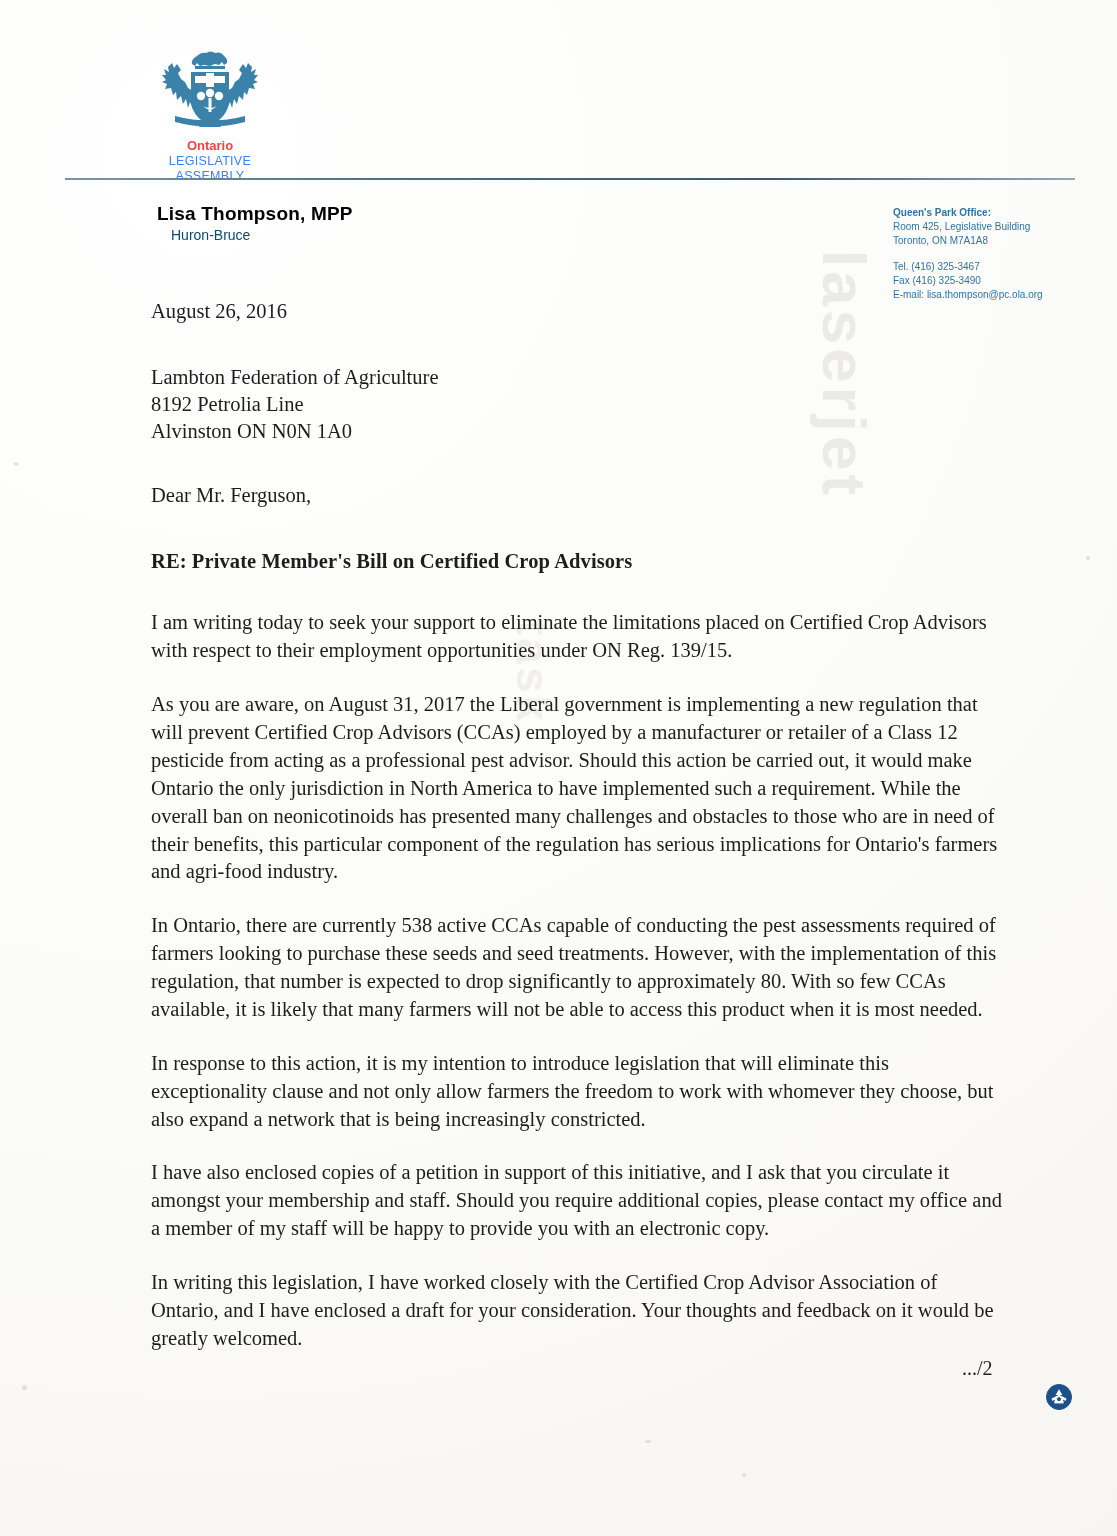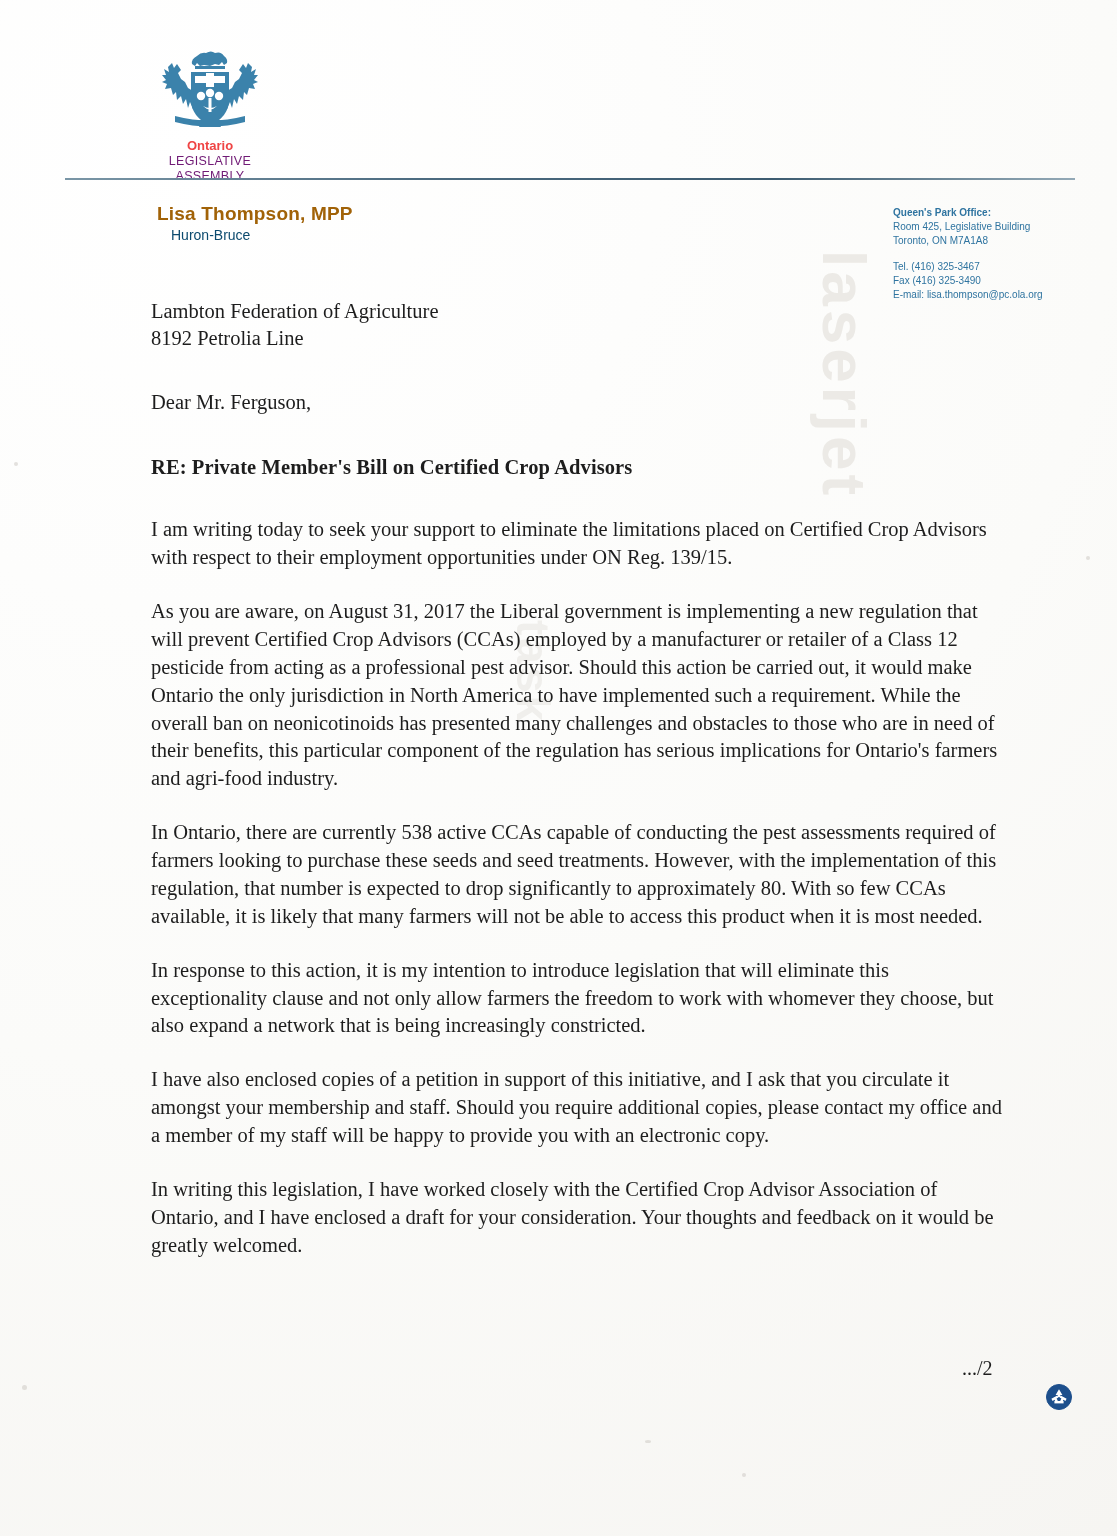--- a/index.html
+++ b/index.html
@@ -76,42 +76,42 @@
     font-family: "Liberation Sans", sans-serif;
     font-weight: bold;
     font-size: 13px;
     color: #ef4444;
     line-height: 1.15;
     margin-top: 1px;
   }
   .crest-legislative {
     font-family: "Liberation Sans", sans-serif;
     font-size: 12.5px;
-    color: #701a75;
+    color: #3b82f6;
     line-height: 1.18;
     letter-spacing: .3px;
   }
 
   .header-rule {
     position: absolute;
     left: 65px;
     top: 178px;
     width: 1010px;
     height: 2px;
     background: linear-gradient(to right, #7a96a6 0%, #4c6b80 35%, #3c5b70 70%, #93a9b6 100%);
   }
 
   .mpp-name {
     position: absolute;
     left: 157px;
     top: 203px;
     font-family: "Liberation Sans", sans-serif;
     font-weight: bold;
     font-size: 19px;
-    color: #a16207;
+    color: #000000;
     letter-spacing: .2px;
   }
   .mpp-riding {
     position: absolute;
     left: 171px;
     top: 227px;
     font-family: "Liberation Sans", sans-serif;
     font-size: 14px;
     color: #0c4a6e;
   }
@@ -224,24 +224,26 @@
     <div>Room 425, Legislative Building</div>
     <div>Toronto, ON M7A1A8</div>
     <div class="contact-gap"></div>
     <div>Tel. (416) 325-3467</div>
     <div>Fax (416) 325-3490</div>
     <div>E-mail: lisa.thompson@pc.ola.org</div>
   </div>
 
   <div class="body">
 
+    <div class="date">August 26, 2016</div>
 
     <div class="addr">
       <div>Lambton Federation of Agriculture</div>
       <div>8192 Petrolia Line</div>
+      <div>Alvinston ON N0N 1A0</div>
     </div>
 
     <div class="salutation">Dear Mr. Ferguson,</div>
 
     <div class="subject">RE: Private Member's Bill on Certified Crop Advisors</div>
 
     <p class="para">I am writing today to seek your support to eliminate the limitations placed on Certified Crop Advisors with respect to their employment opportunities under ON Reg. 139/15.</p>
     <p class="para">As you are aware, on August 31, 2017 the Liberal government is implementing a new regulation that will prevent Certified Crop Advisors (CCAs) employed by a manufacturer or retailer of a Class 12 pesticide from acting as a professional pest advisor. Should this action be carried out, it would make Ontario the only jurisdiction in North America to have implemented such a requirement. While the overall ban on neonicotinoids has presented many challenges and obstacles to those who are in need of their benefits, this particular component of the regulation has serious implications for Ontario's farmers and agri-food industry.</p>
     <p class="para">In Ontario, there are currently 538 active CCAs capable of conducting the pest assessments required of farmers looking to purchase these seeds and seed treatments. However, with the implementation of this regulation, that number is expected to drop significantly to approximately 80. With so few CCAs available, it is likely that many farmers will not be able to access this product when it is most needed.</p>
     <p class="para">In response to this action, it is my intention to introduce legislation that will eliminate this exceptionality clause and not only allow farmers the freedom to work with whomever they choose, but also expand a network that is being increasingly constricted.</p>

